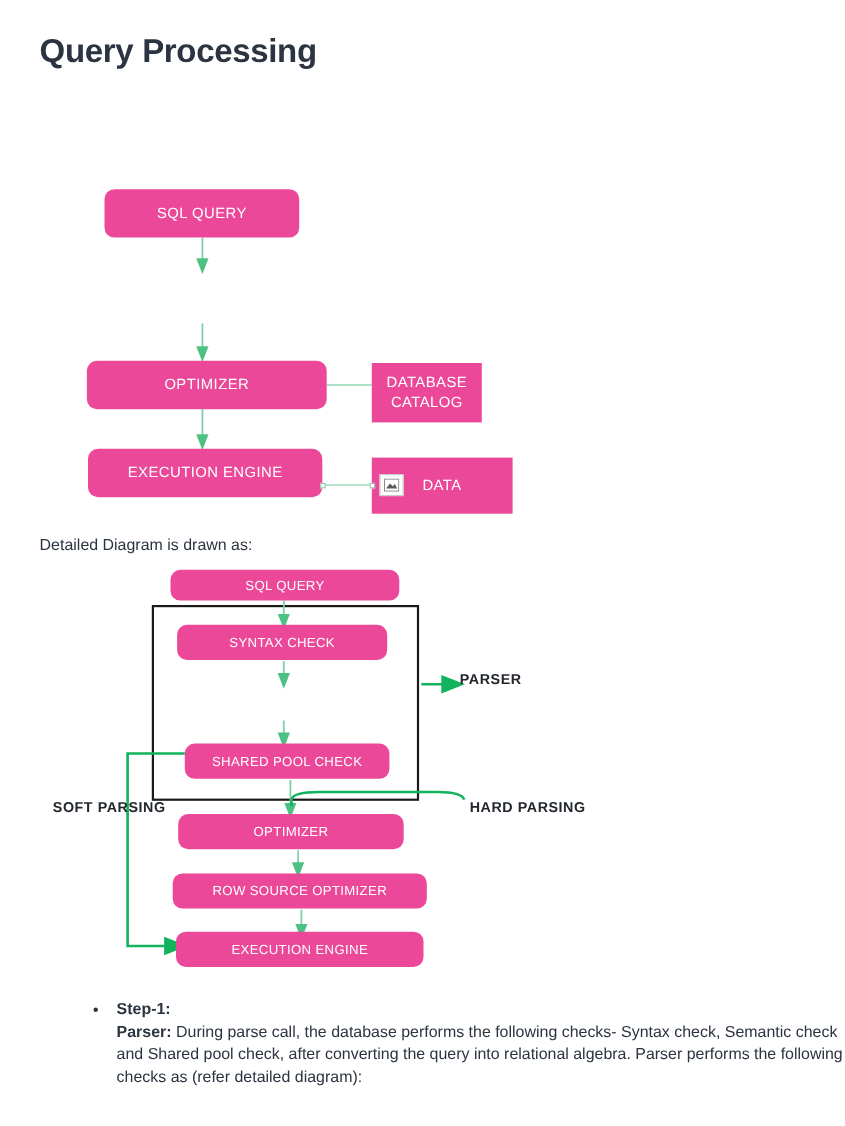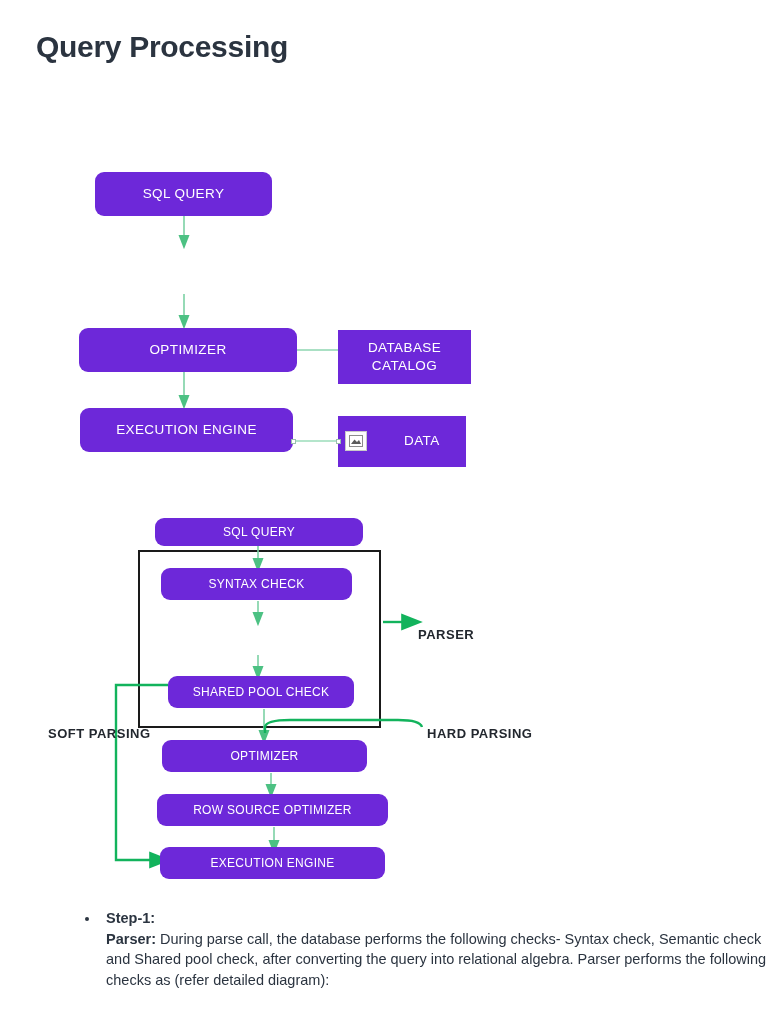--- a/index.html
+++ b/index.html
@@ -89,21 +89,21 @@
   
   .diagram {
     position: absolute;
     left: 0;
   }
   #diagram-block { top: 160px; width: 768px; height: 320px; }
   #diagram-detailed { top: 505px; width: 768px; height: 380px; }
 
   .node {
     position: absolute;
-    background: #6d28d9;
+    background: #ec4899;
     color: #ffffff;
     display: flex;
     align-items: center;
     justify-content: center;
     text-align: center;
     font-size: 13.5px;
     letter-spacing: 0.4px;
     box-sizing: border-box;
     line-height: 1.2;
   }
@@ -194,44 +194,45 @@
 
     <div class="node rounded" style="left:95px; top:12px; width:177px; height:44px;">
       <span>SQL QUERY</span>
     </div>
 
 
     <div class="node rounded" style="left:79px; top:168px; width:218px; height:44px;">
       <span>OPTIMIZER</span>
     </div>
 
-    <div class="node sharp two-line" style="left:338px; top:170px; width:133px; height:54px; flex-direction:column;">
+    <div class="node sharp two-line" style="left:338px; top:170px; width:100px; height:54px; flex-direction:column;">
       <span>DATABASE</span>
       <span>CATALOG</span>
     </div>
 
     <div class="node rounded" style="left:80px; top:248px; width:213px; height:44px;">
       <span>EXECUTION ENGINE</span>
     </div>
 
-    <div class="node sharp" style="left:338px; top:256px; width:128px; height:51px; justify-content:flex-start; padding-left:66px;">
+    <div class="node sharp" style="left:338px; top:256px; width:128px; height:51px; justify-content:flex-start; padding-left:46px;">
       <span>DATA</span>
     </div>
 
     <div class="img-placeholder" style="left:345px; top:271px;">
       <svg width="14" height="12" viewBox="0 0 14 12" aria-hidden="true">
         <rect x="0.5" y="0.5" width="13" height="11" fill="#ffffff" stroke="#8c8c8c" stroke-width="1"></rect>
         <path d="M2 9 L5.5 4.5 L8 7 L10 5 L12 9 Z" fill="#5b5b5b"></path>
       </svg>
     </div>
 
     <div class="handle" style="left:291px; top:279px;"></div>
     <div class="handle" style="left:336px; top:279px;"></div>
   </div>
 
+  <div class="para" id="detailed-caption">Detailed Diagram is drawn as:</div>
 
   <div class="diagram" id="diagram-detailed">
 
     <div class="group-box" style="left:138px; top:45px; width:243px; height:178px;"></div>
 
     <svg class="conn" viewBox="0 0 768 380">
       <defs>
         <marker id="arrLight2" markerWidth="9" markerHeight="9" refX="4.5" refY="4.5" orient="auto">
           <path d="M0,1 L9,4.5 L0,8 Z" fill="#4cc183"></path>
         </marker>
@@ -277,21 +278,21 @@
     </div>
 
     <div class="node rounded small" style="left:157px; top:289px; width:231px; height:32px;">
       <span>ROW SOURCE OPTIMIZER</span>
     </div>
 
     <div class="node rounded small" style="left:160px; top:342px; width:225px; height:32px;">
       <span>EXECUTION ENGINE</span>
     </div>
 
-    <div class="side-label" style="left:418px; top:122px;">
+    <div class="side-label" style="left:418px; top:105px;">
       <span>PARSER</span>
     </div>
 
     <div class="side-label" style="left:48px; top:221px;">
       <span>SOFT PARSING</span>
     </div>
 
     <div class="side-label" style="left:427px; top:221px;text-align:center;">
       <span>HARD PARSING</span>
     </div>

